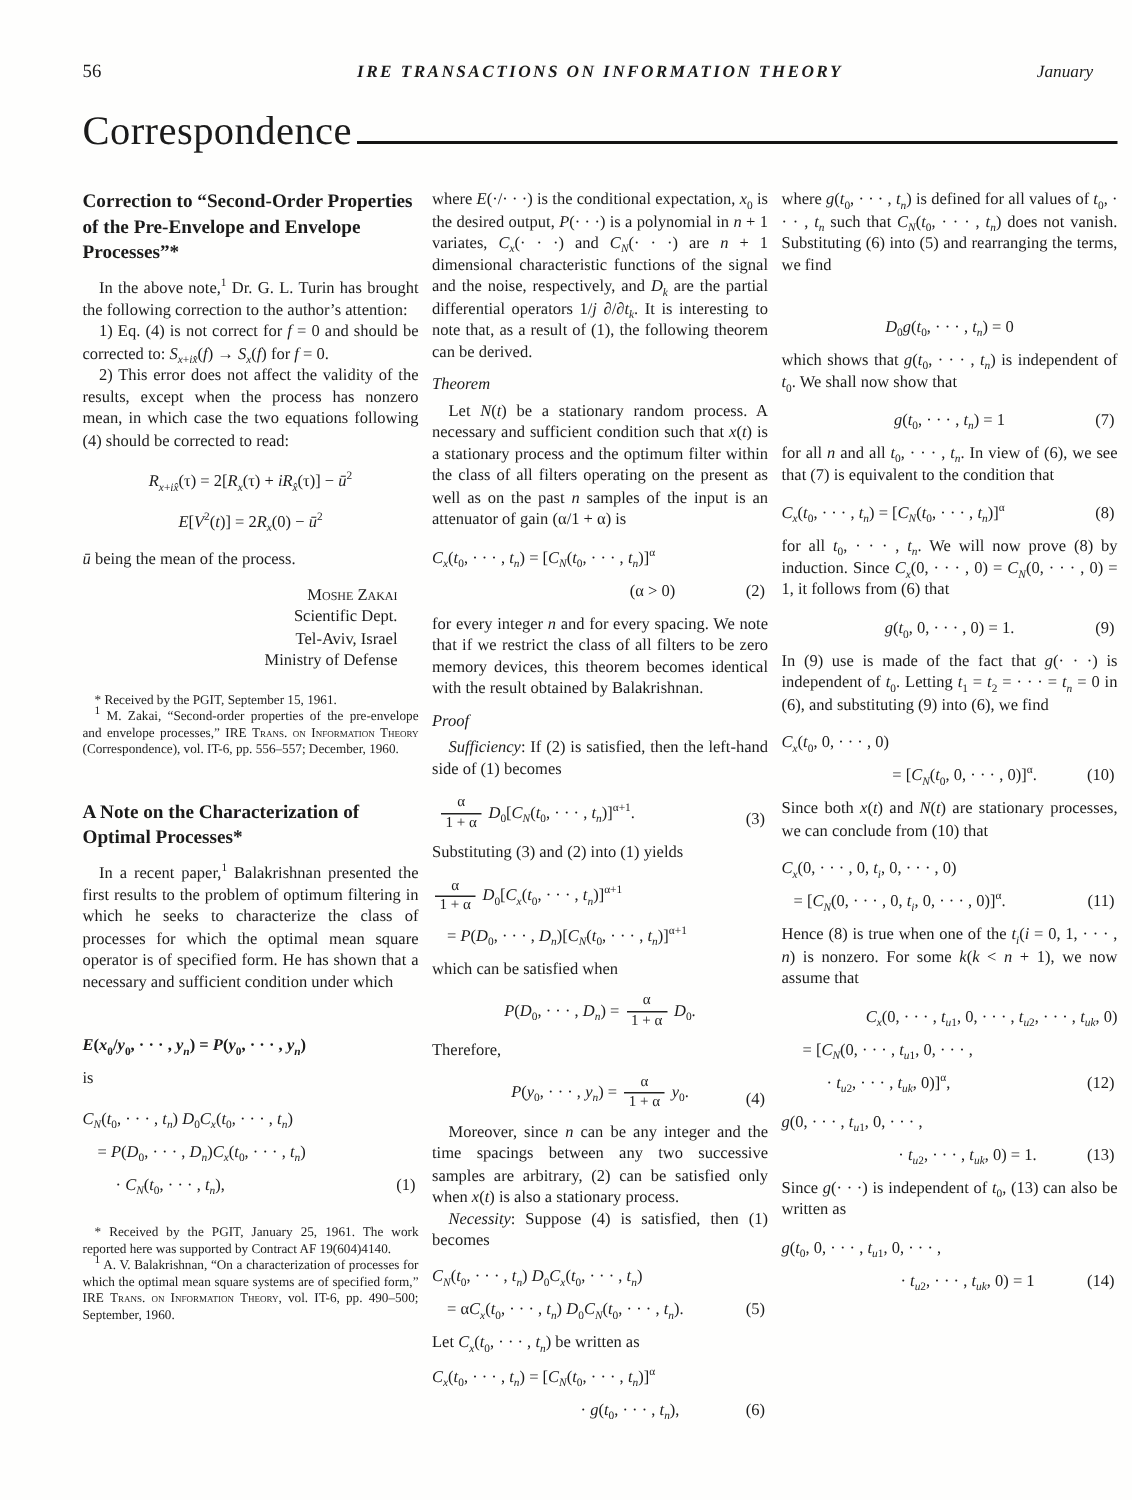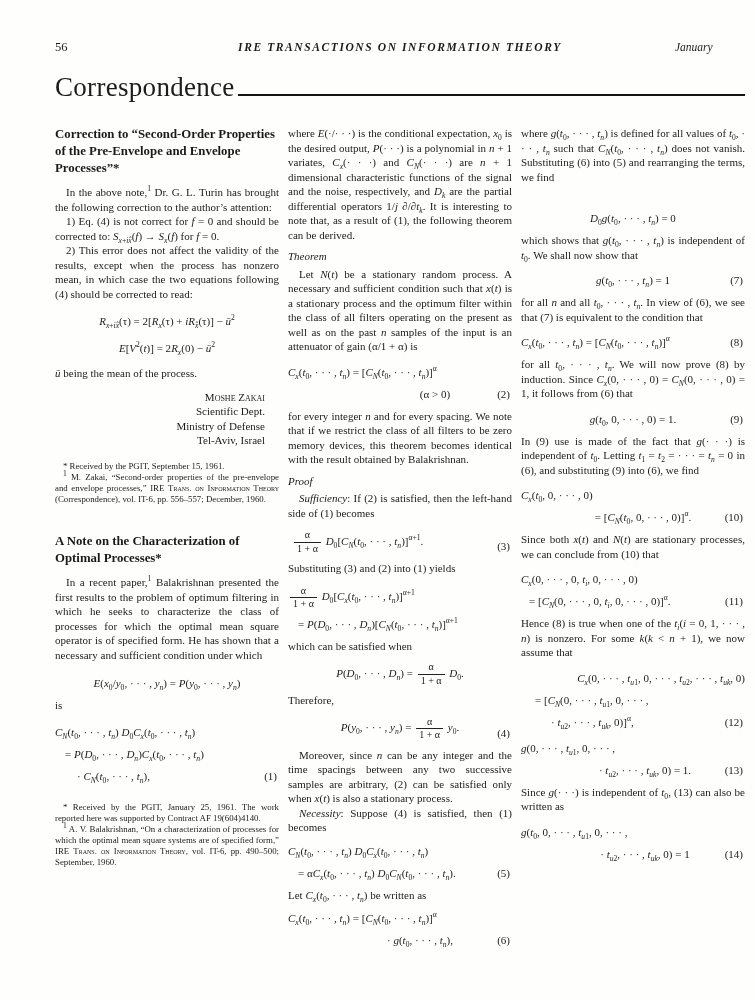--- a/index.html
+++ b/index.html
@@ -6,21 +6,21 @@
   .page{
     width:755px;height:1000px;box-sizing:border-box;
     background:#fefefd;color:#1b1b1b;position:relative;overflow:hidden;
     font-family:"Liberation Serif","DejaVu Serif",serif;
     padding:40px 0 0 55px;
   }
   .content{width:690px;}
   .running-head{display:flex;align-items:baseline;width:690px;}
   .page-num{width:70px;font-size:12.5px;}
   .journal-title{flex:1;text-align:center;font-style:italic;font-weight:bold;font-size:11.5px;letter-spacing:1.6px;}
-  .issue-month{width:70px;text-align:left;font-style:italic;font-size:11.5px;}
+  .issue-month{width:70px;text-align:center;font-style:italic;font-size:11.5px;}
   .masthead{display:flex;align-items:flex-end;width:690px;margin-top:17px;}
   .ctitle{font-size:27px;letter-spacing:.3px;white-space:nowrap;}
   .mrule{flex:1;border-bottom:2.6px solid #141414;margin:0 0 7px 3px;}
   .cols{display:flex;gap:9px;width:690px;margin-top:23px;}
   .col{flex:1;min-width:0;font-size:11px;line-height:14.5px;text-align:justify;}
   .sec-heading{font-weight:bold;font-size:12.8px;line-height:16.8px;margin:0 0 9px 0;text-align:left;}
   .sub-heading{font-style:italic;margin:7px 0 3px 0;text-align:left;font-size:11px;}
   p.para{margin:0;}
   .ind{text-indent:11px;}
   .eq{position:relative;margin:7px 0;text-align:center;line-height:15px;}
@@ -57,28 +57,28 @@
           <div class="sec-heading"><span>Correction to “Second-Order Properties of the Pre-Envelope and Envelope Processes”*</span></div>
           <p class="para ind"><span>In the above note,<sup>1</sup> Dr. G. L. Turin has brought the following correction to the author’s attention:</span></p>
           <p class="para ind"><span>1) Eq. (4) is not correct for <i>f</i> = 0 and should be corrected to: <i>S</i><sub><i>x</i>+<i>ix̂</i></sub>(<i>f</i>) → <i>S</i><sub><i>x</i></sub>(<i>f</i>) for <i>f</i> = 0.</span></p>
           <p class="para ind"><span>2) This error does not affect the validity of the results, except when the process has nonzero mean, in which case the two equations following (4) should be corrected to read:</span></p>
           <div class="eq" style="margin-top: 13px; text-align: center;"><span><i>R</i><sub><i>x</i>+<i>ix̂</i></sub>(τ) = 2[<i>R</i><sub><i>x</i></sub>(τ) + <i>iR</i><sub><i>x̂</i></sub>(τ)] − <i>ū</i><sup>2</sup></span></div>
           <div class="eq" style="margin-top: 12px; text-align: center;"><span><i>E</i>[<i>V</i><sup>2</sup>(<i>t</i>)] = 2<i>R</i><sub><i>x</i></sub>(0) − <i>ū</i><sup>2</sup></span></div>
           <p class="para" style="margin-top: 10px;"><span><i>ū</i> being the mean of the process.</span></p>
           <div class="signature">
             <div><span class="sc">Moshe Zakai</span></div>
             <div>Scientific Dept.</div>
+            <div>Tel-Aviv, Israel</div>
             <div>Ministry of Defense</div>
-            <div>Tel-Aviv, Israel</div>
           </div>
           <div class="footnote"><span><div class="fnp">* Received by the PGIT, September 15, 1961.</div><div class="fnp"><sup>1</sup> M. Zakai, “Second-order properties of the pre-envelope and envelope processes,” IRE <span class="sc">Trans. on Information Theory</span> (Correspondence), vol. IT-6, pp. 556–557; December, 1960.</div></span></div>
           <div class="gap" style="height: 28px;"></div>
           <div class="sec-heading"><span>A Note on the Characterization of Optimal Processes*</span></div>
           <p class="para ind"><span>In a recent paper,<sup>1</sup> Balakrishnan presented the first results to the problem of optimum filtering in which he seeks to characterize the class of processes for which the optimal mean square operator is of specified form. He has shown that a necessary and sufficient condition under which</span></p>
-          <div class="eq" style="margin-top: 14px; text-align: center;"><span><i>E</i>(<i>x</i><sub>0</sub>/<i>y</i><sub>0</sub>, · · · , <i>y</i><sub><i>n</i></sub>) = <i>P</i>(<i>y</i><sub>0</sub>, · · · , <i>y</i><sub><i>n</i></sub>)</span></div>
+          <div class="eq" style="margin-top: 28px; text-align: left; font-weight: bold;"><span><i>E</i>(<i>x</i><sub>0</sub>/<i>y</i><sub>0</sub>, · · · , <i>y</i><sub><i>n</i></sub>) = <i>P</i>(<i>y</i><sub>0</sub>, · · · , <i>y</i><sub><i>n</i></sub>)</span></div>
           <p class="para" style="margin-top: 6px;"><span>is</span></p>
           <div class="eq" style="margin-top: 12px; text-align: left;"><span><i>C</i><sub><i>N</i></sub>(<i>t</i><sub>0</sub>, · · · , <i>t</i><sub><i>n</i></sub>) <i>D</i><sub>0</sub><i>C</i><sub><i>x</i></sub>(<i>t</i><sub>0</sub>, · · · , <i>t</i><sub><i>n</i></sub>)</span></div>
           <div class="eq" style="text-align: left; padding-left: 10px;"><span>= <i>P</i>(<i>D</i><sub>0</sub>, · · · , <i>D</i><sub><i>n</i></sub>)<i>C</i><sub><i>x</i></sub>(<i>t</i><sub>0</sub>, · · · , <i>t</i><sub><i>n</i></sub>)</span></div>
           <div class="eq" style="text-align: left; padding-left: 22px;"><span>· <i>C</i><sub><i>N</i></sub>(<i>t</i><sub>0</sub>, · · · , <i>t</i><sub><i>n</i></sub>),</span><span class="eqnum">(1)</span></div>
           <div class="footnote" style="margin-top: 18px;"><span><div class="fnp">* Received by the PGIT, January 25, 1961. The work reported here was supported by Contract AF 19(604)4140.</div><div class="fnp"><sup>1</sup> A. V. Balakrishnan, “On a characterization of processes for which the optimal mean square systems are of specified form,” IRE <span class="sc">Trans. on Information Theory</span>, vol. IT-6, pp. 490–500; September, 1960.</div></span></div>
         </div>
       <div class="col">
           <p class="para"><span>where <i>E</i>(·/· · ·) is the conditional expectation, <i>x</i><sub>0</sub> is the desired output, <i>P</i>(· · ·) is a polynomial in <i>n</i> + 1 variates, <i>C</i><sub><i>x</i></sub>(· · ·) and <i>C</i><sub><i>N</i></sub>(· · ·) are <i>n</i> + 1 dimensional characteristic functions of the signal and the noise, respectively, and <i>D</i><sub><i>k</i></sub> are the partial differential operators 1/<i>j</i> ∂/∂<i>t</i><sub><i>k</i></sub>. It is interesting to note that, as a result of (1), the following theorem can be derived.</span></p>
           <div class="sub-heading"><span>Theorem</span></div>
           <p class="para ind"><span>Let <i>N</i>(<i>t</i>) be a stationary random process. A necessary and sufficient condition such that <i>x</i>(<i>t</i>) is a stationary process and the optimum filter within the class of all filters operating on the present as well as on the past <i>n</i> samples of the input is an attenuator of gain (α/1 + α) is</span></p>

